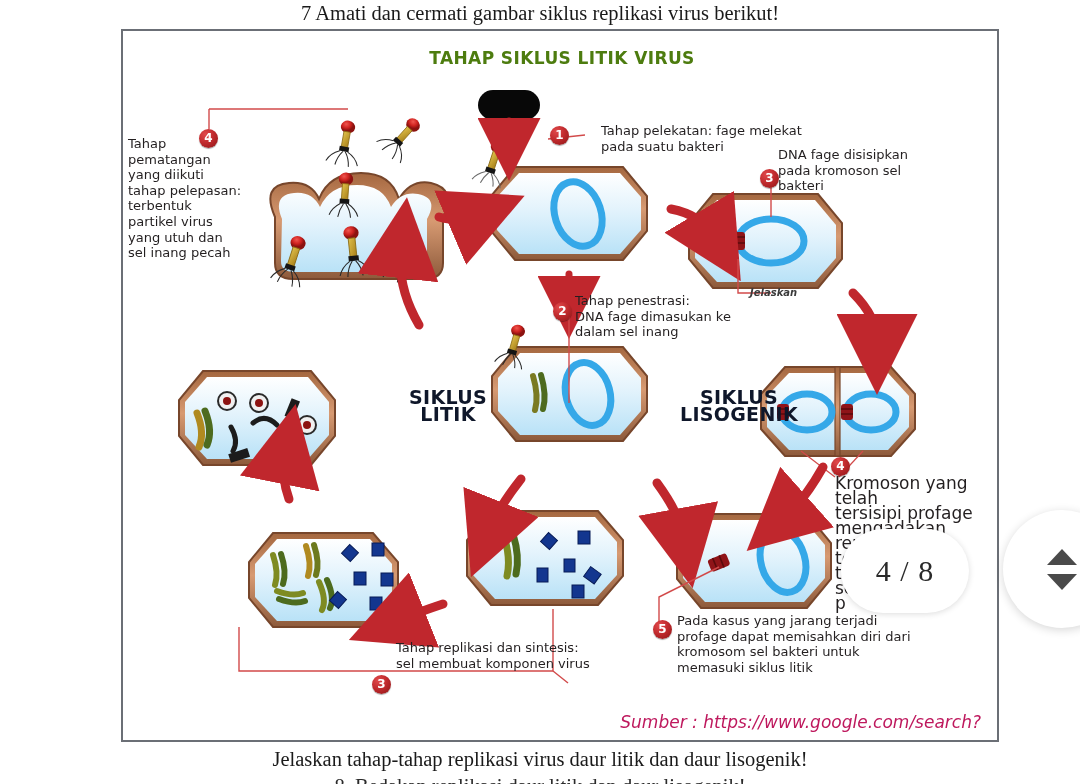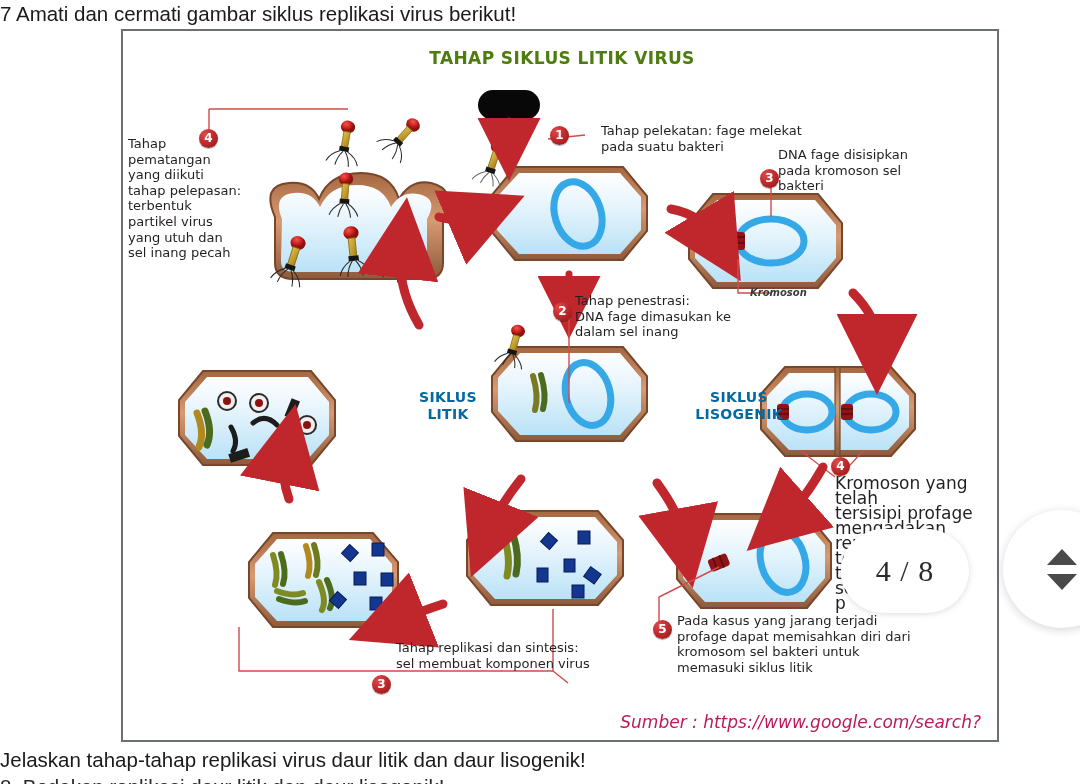--- a/index.html
+++ b/index.html
@@ -2,22 +2,22 @@
 <html><head>
 <meta charset="utf-8">
 <style>
   html,body{margin:0;padding:0;}
   body{
     width:1080px;height:784px;background:#ffffff;overflow:hidden;position:relative;
     font-family:"Liberation Sans", sans-serif;
   }
   
   .doc-line{
-    position:absolute;left:0;width:1080px;
-    font-family:Liberation Sans, sans-serif;color:#1a1a1a;
+    position:absolute;left:0;width:1080px;text-align:center;
+    font-family:Liberation Serif, serif;color:#1a1a1a;
     white-space:nowrap;
   }
   #q-above{top:2px;font-size:20.5px;}
   #q-below{top:748px;font-size:20.5px;}
   #q-below-clip{top:775px;font-size:20.5px;color:#2b2b2b;height:9px;overflow:hidden;}
 
   
   #figure{
     position:absolute;left:121px;top:29px;width:878px;height:713px;
     background:#fff;border:2px solid #6b6f76;box-sizing:border-box;
@@ -37,21 +37,21 @@
   svg{overflow:visible;}
 
   
   .cap{
     position:absolute;font-family:"DejaVu Sans", sans-serif;
     font-size:13px;line-height:15.6px;color:#231f20;white-space:pre-line;
   }
   .cap.small{font-size:17px;line-height:15px;}
   .cycle-label{
     position:absolute;font-family:"DejaVu Sans", sans-serif;font-weight:bold;
-    font-size:14px;line-height:17px;color:#0369a1;text-align:center;
+    font-size:19px;line-height:17px;color:#0f172a;text-align:center;
     letter-spacing:.3px;white-space:pre-line;
   }
   .profage-label{
     position:absolute;font-family:"DejaVu Sans", sans-serif;font-style:italic;
     font-weight:bold;font-size:10px;color:#3b3b3b;
   }
 
   
   .badge{
     position:absolute;width:19px;height:19px;border-radius:50%;
@@ -400,21 +400,21 @@
 p</div>
   <div class="cap" style="left:554px;top:582px;width:300px;">Pada kasus yang jarang terjadi
 profage dapat memisahkan diri dari
 kromosom sel bakteri untuk
 memasuki siklus litik</div>
 
   <div class="cycle-label" style="left:270px;top:358px;width:110px;">SIKLUS
 LITIK</div>
   <div class="cycle-label" style="left:548px;top:358px;width:136px;">SIKLUS
 LISOGENIK</div>
-  <div class="profage-label" style="left:627px;top:256px;">Kromoson</div>
+  <div class="profage-label" style="left:627px;top:256px;">Jelaskan</div>
 
 </div>
 
 <div class="doc-line" id="q-below">Jelaskan tahap-tahap replikasi virus daur litik dan daur lisogenik!</div>
 <div class="doc-line" id="q-below-clip">8. Bedakan replikasi daur litik dan daur lisogenik!</div>
 
 <div id="page-pill">4 / 8</div>
 
 <div id="page-nav">
   <div class="tri up"></div>

